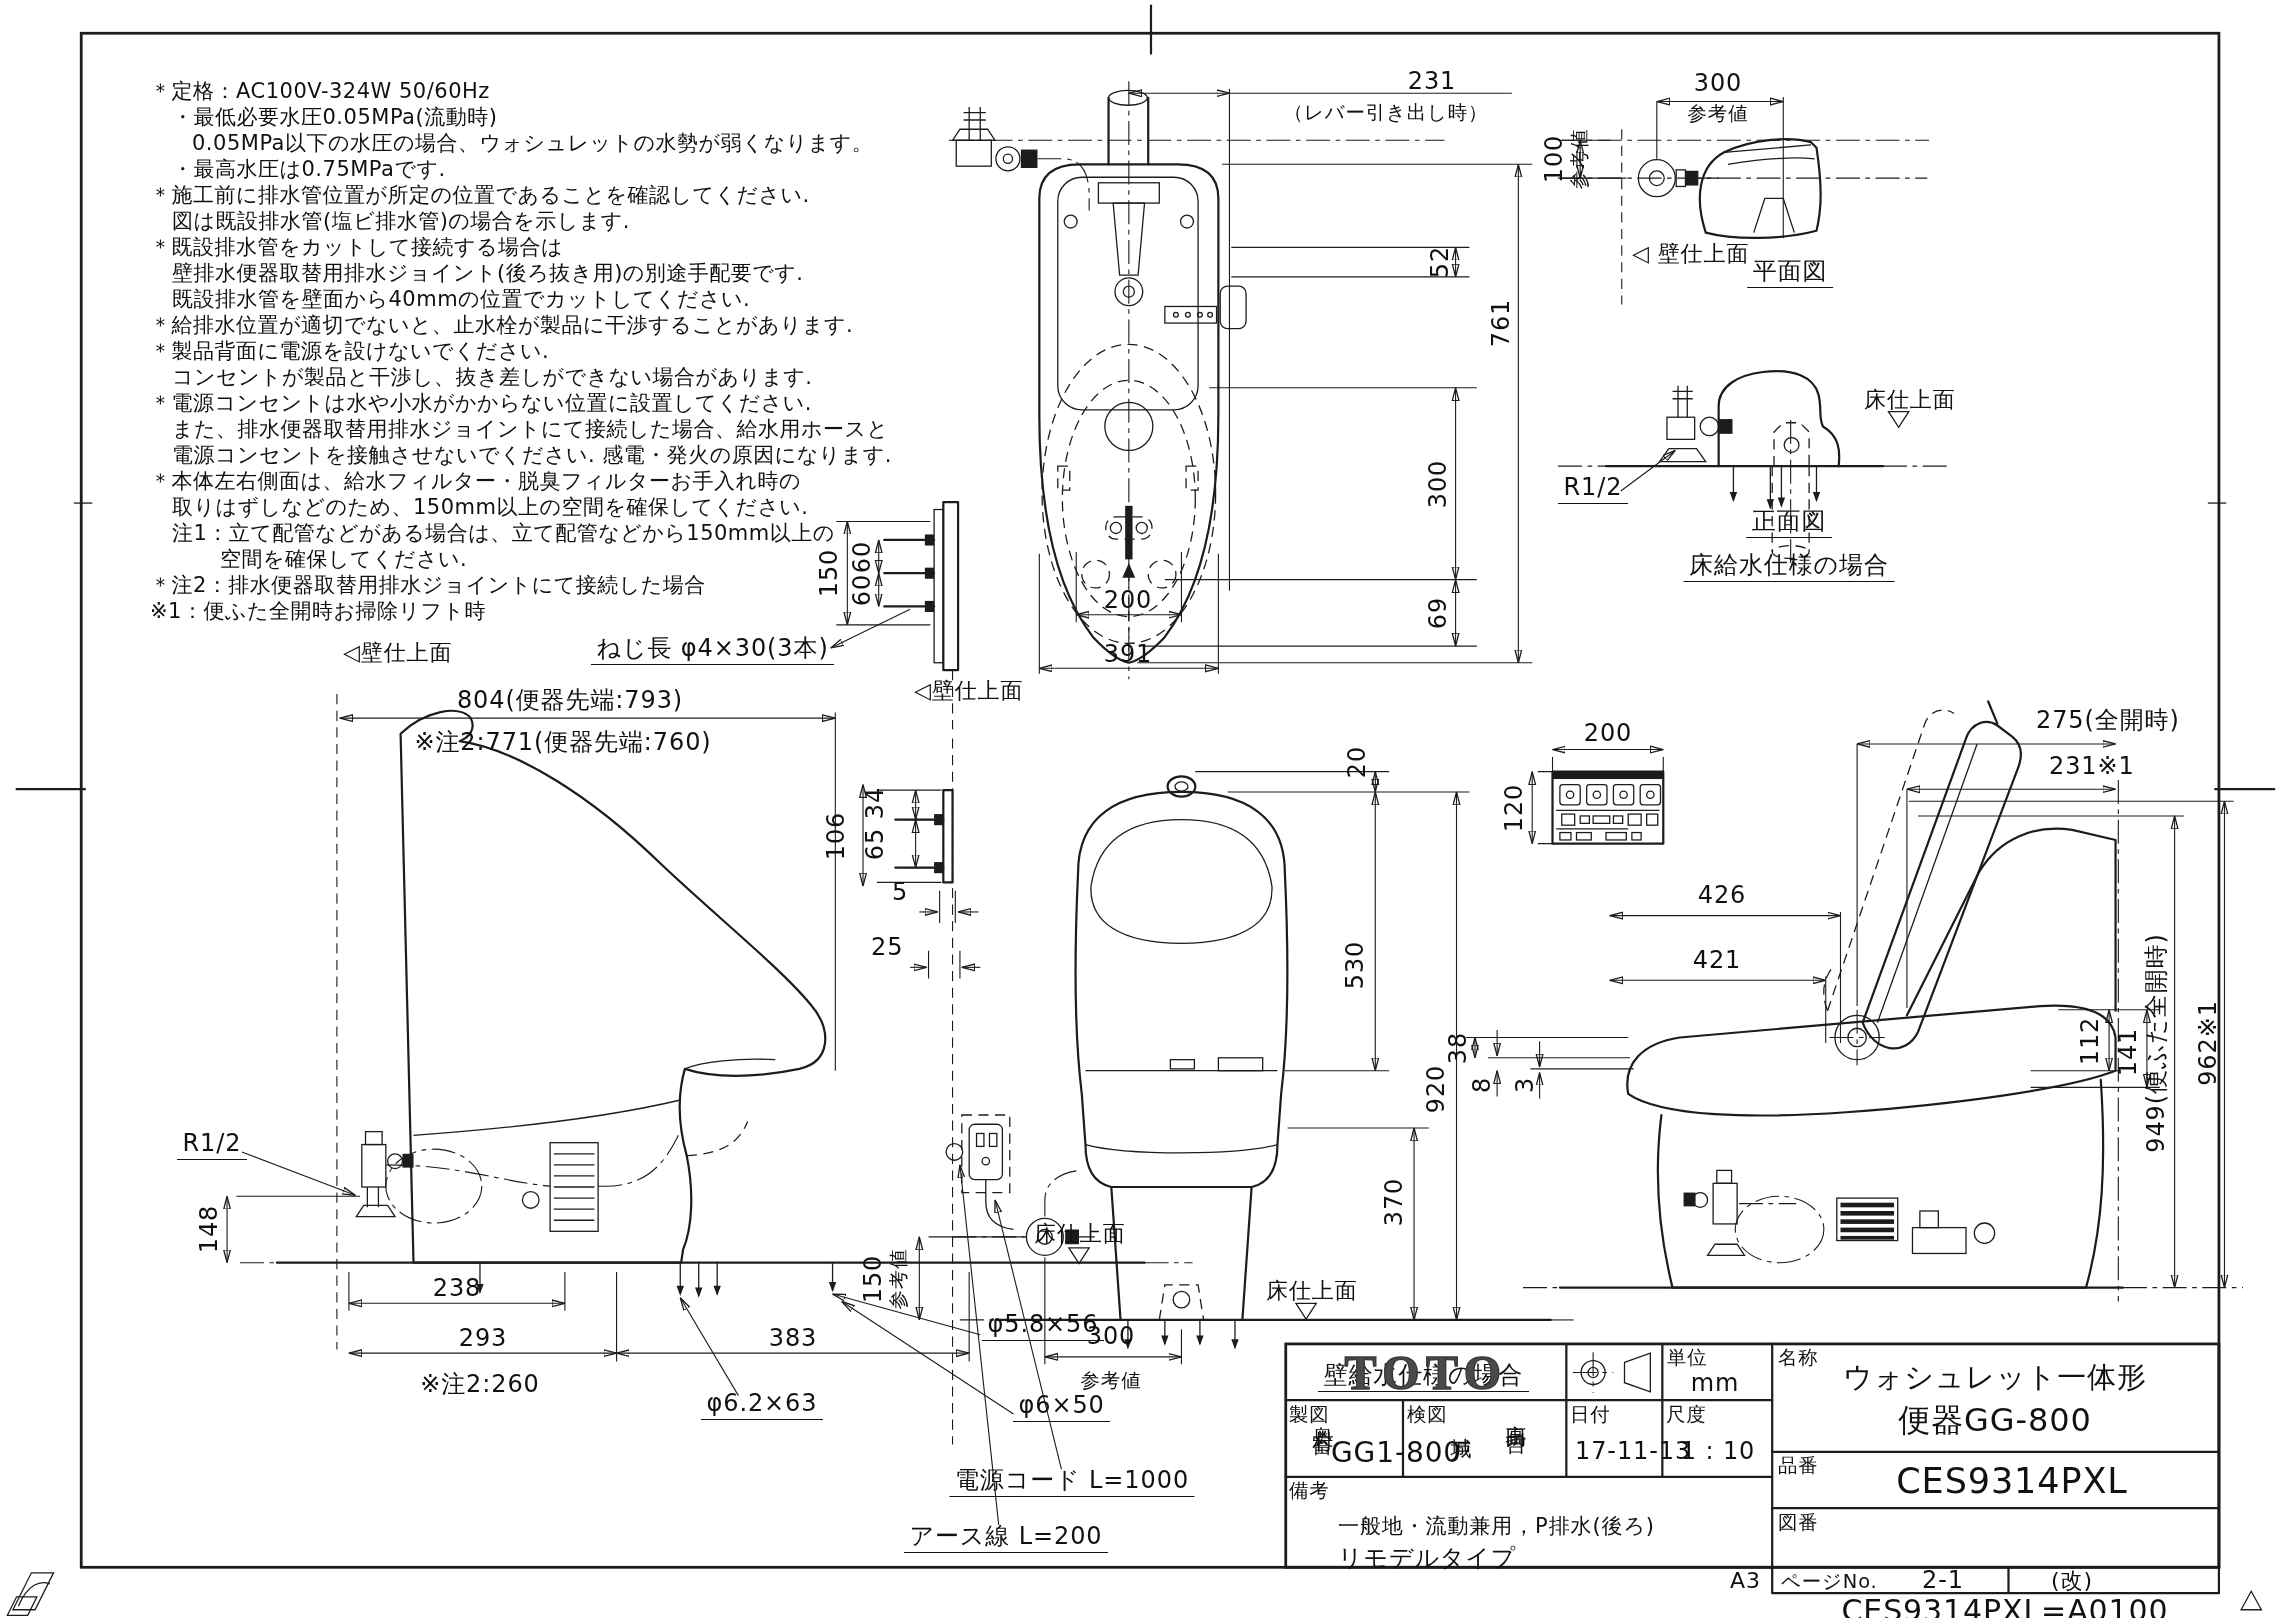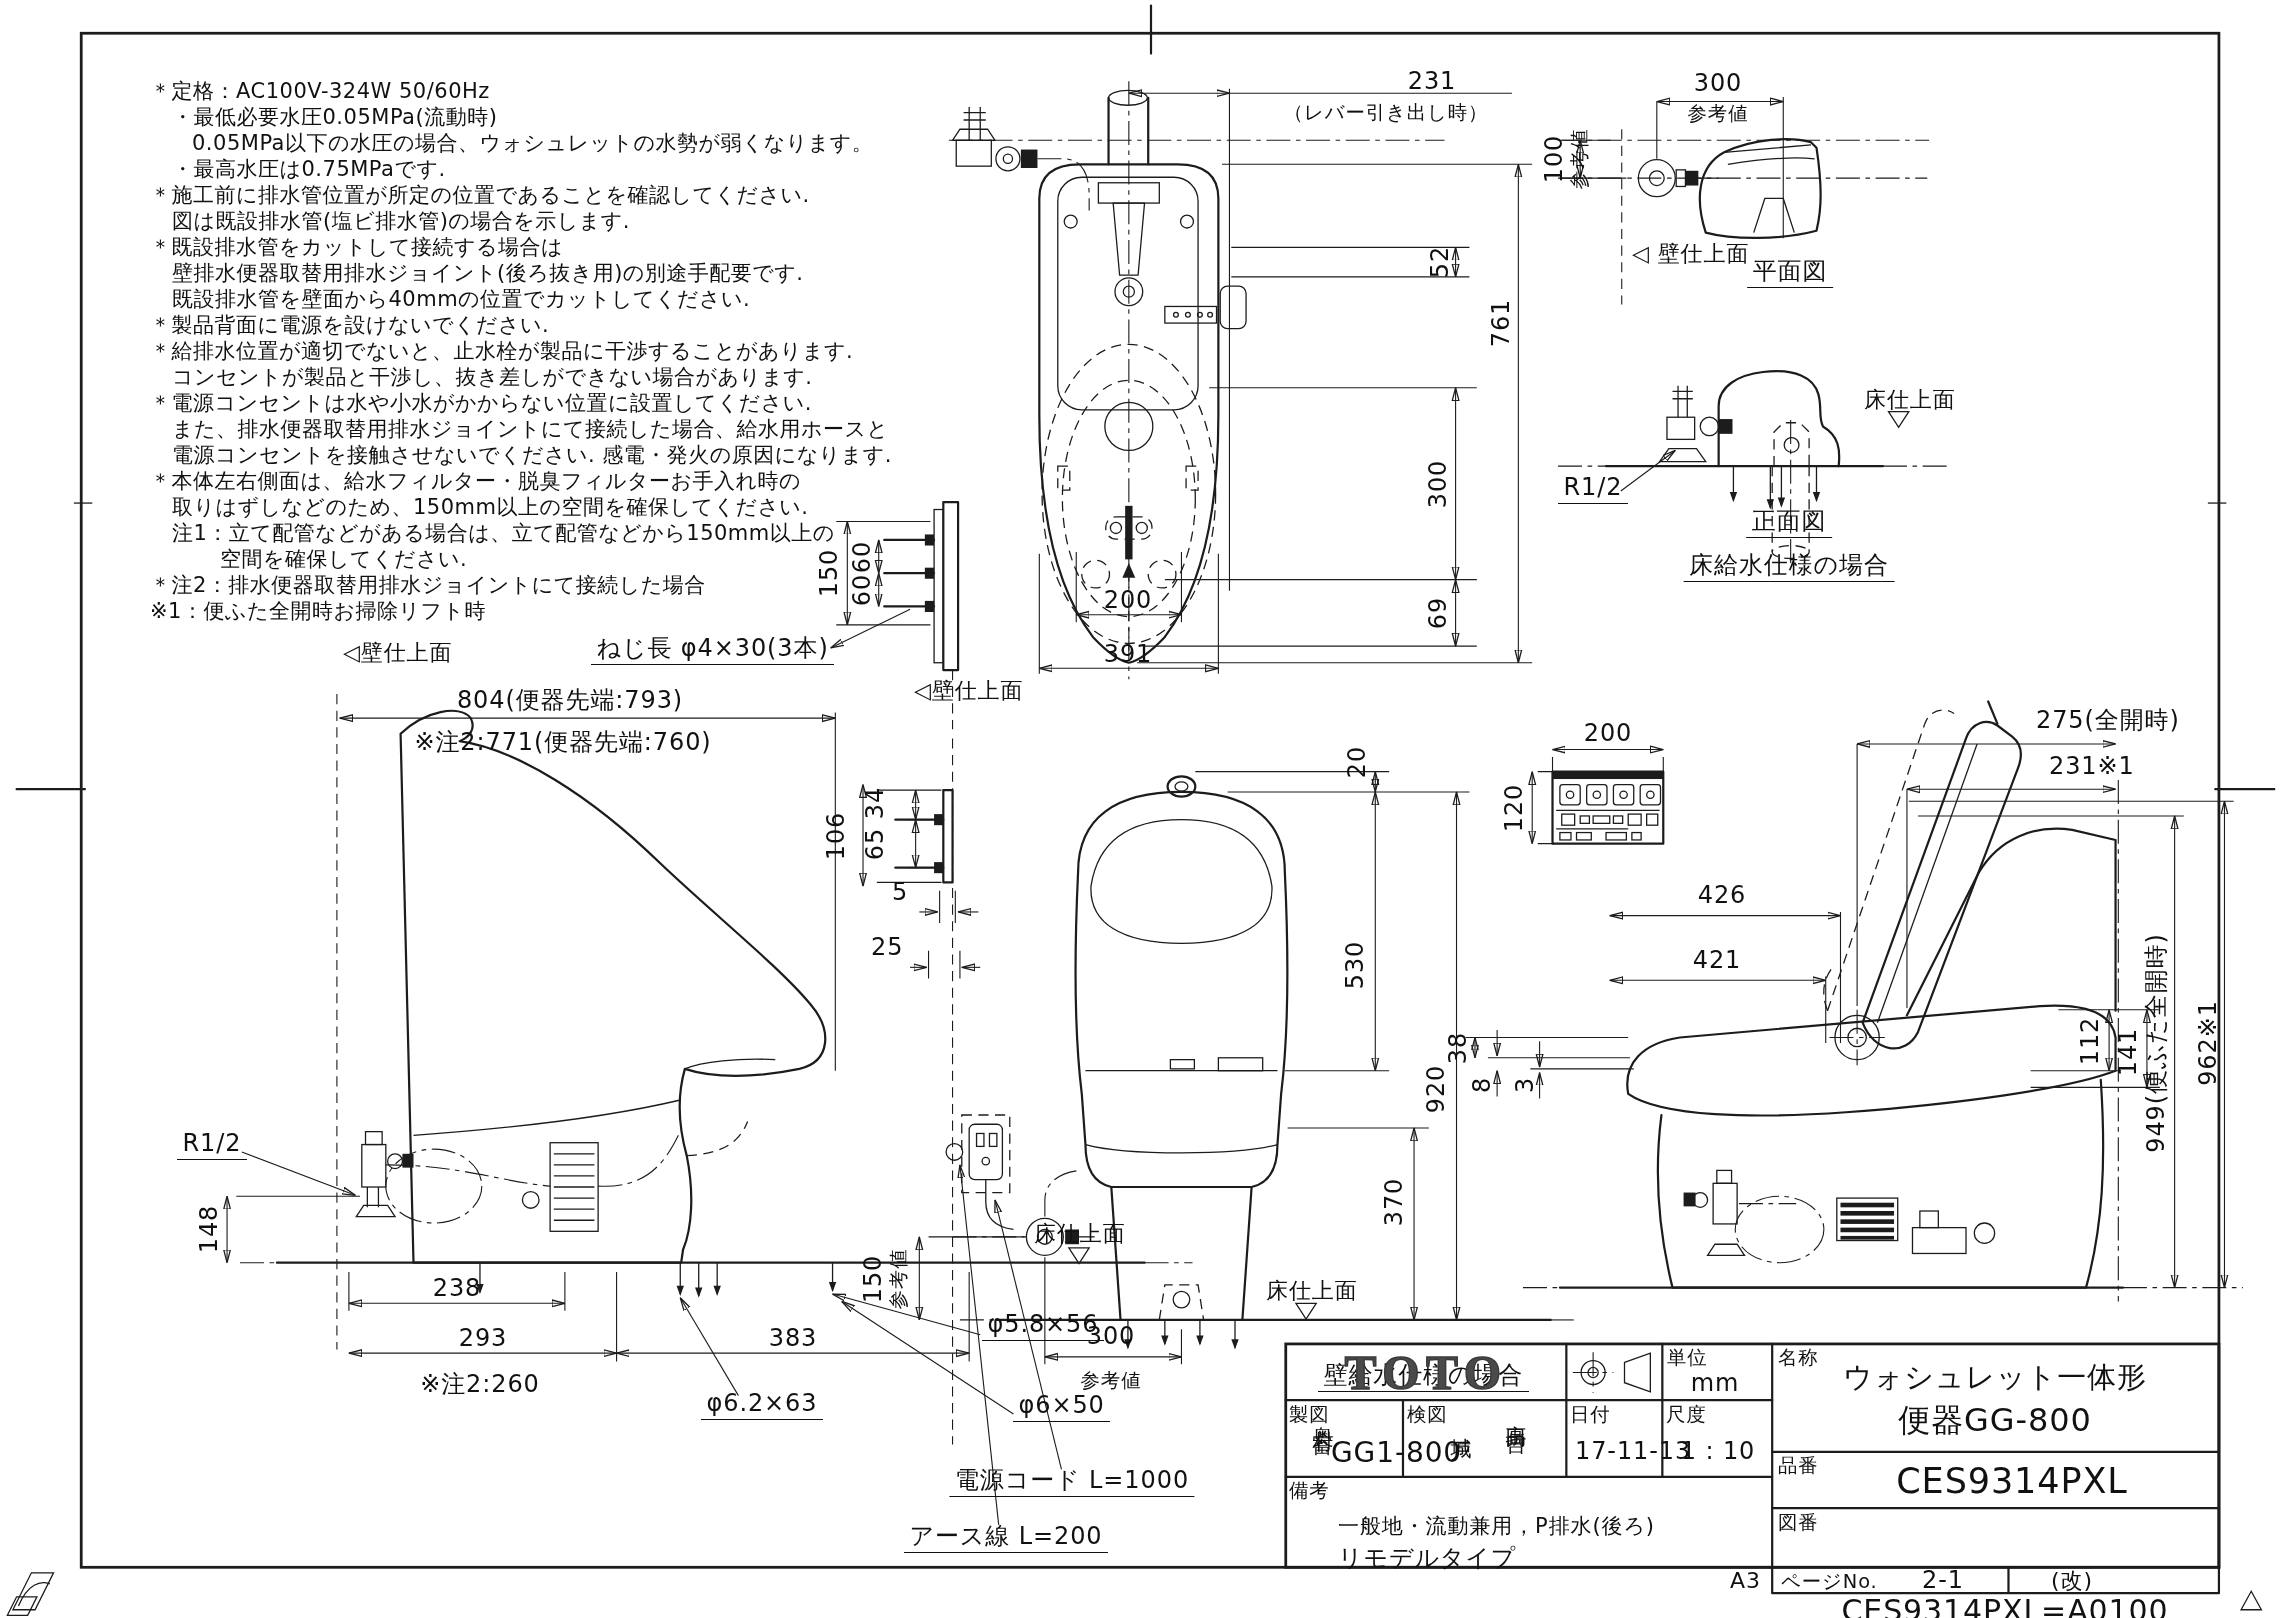--- a/index.html
+++ b/index.html
@@ -382,22 +382,22 @@
 <div id="notes">
   <div>＊定格：AC100V-324W 50/60Hz</div>
   <div class="i1">・最低必要水圧0.05MPa(流動時)</div>
   <div class="i2">0.05MPa以下の水圧の場合、ウォシュレットの水勢が弱くなります。</div>
   <div class="i1">・最高水圧は0.75MPaです.</div>
   <div>＊施工前に排水管位置が所定の位置であることを確認してください.</div>
   <div class="i1">図は既設排水管(塩ビ排水管)の場合を示します.</div>
   <div>＊既設排水管をカットして接続する場合は</div>
   <div class="i1">壁排水便器取替用排水ジョイント(後ろ抜き用)の別途手配要です.</div>
   <div class="i1">既設排水管を壁面から40mmの位置でカットしてください.</div>
+  <div>＊給排水位置が適切でないと、止水栓が製品に干渉することがあります.</div>
   <div>＊製品背面に電源を設けないでください.</div>
-  <div>＊給排水位置が適切でないと、止水栓が製品に干渉することがあります.</div>
   <div class="i1">コンセントが製品と干渉し、抜き差しができない場合があります.</div>
   <div>＊電源コンセントは水や小水がかからない位置に設置してください.</div>
   <div class="i1">また、排水便器取替用排水ジョイントにて接続した場合、給水用ホースと</div>
   <div class="i1">電源コンセントを接触させないでください. 感電・発火の原因になります.</div>
   <div>＊本体左右側面は、給水フィルター・脱臭フィルターお手入れ時の</div>
   <div class="i1">取りはずしなどのため、150mm以上の空間を確保してください.</div>
   <div class="i1">注1：立て配管などがある場合は、立て配管などから150mm以上の</div>
   <div class="i3">空間を確保してください.</div>
   <div>＊注2：排水便器取替用排水ジョイントにて接続した場合</div>
   <div>※1：便ふた全開時お掃除リフト時</div>

